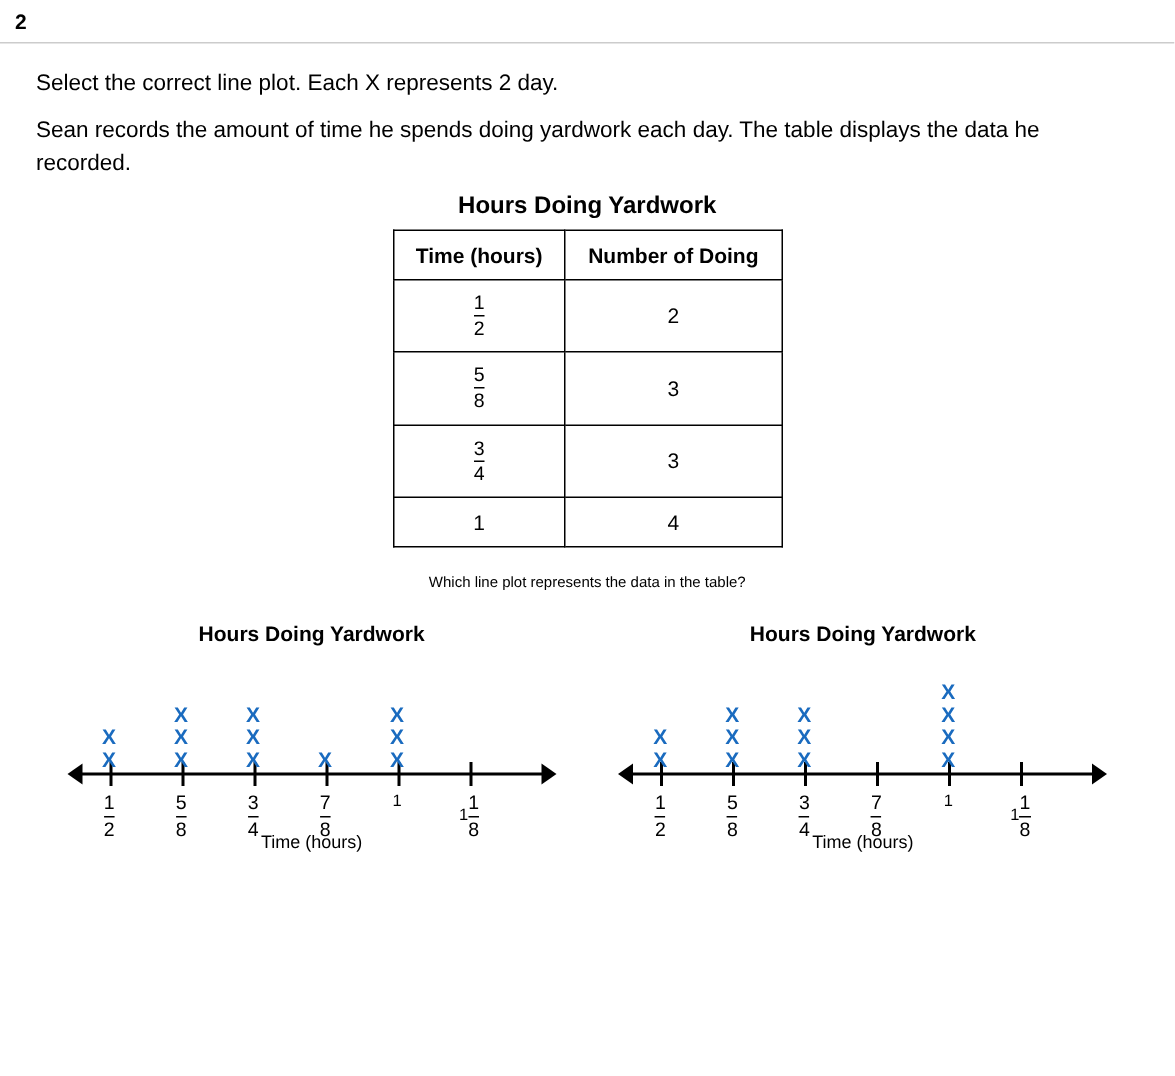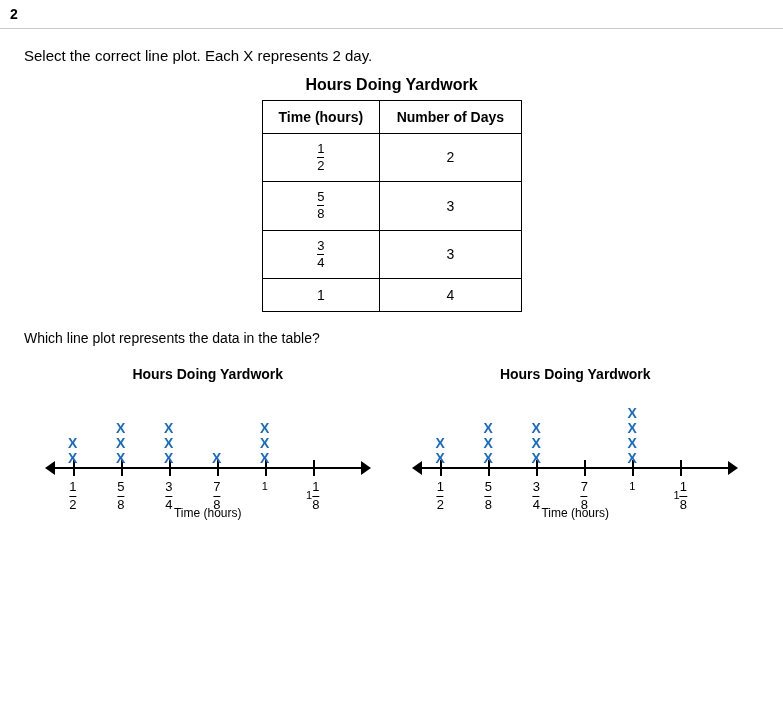--- a/index.html
+++ b/index.html
@@ -55,21 +55,22 @@
       flex-direction: column;
       align-items: center;
       font-size: 13px;
       line-height: 1.1;
       vertical-align: middle;
     }
     .fraction .num { border-bottom: 1px solid #000; padding-bottom: 1px; }
     .fraction .den { padding-top: 1px; }
     .which-question {
       margin-bottom: 20px;
-      font-size: 14px;
+      font-size: 10px;
+      text-align: center;
     }
     .line-plots-row {
       display: flex;
       justify-content: space-around;
       align-items: flex-start;
       margin-top: 10px;
     }
     .line-plot-container {
       display: flex;
       flex-direction: column;
@@ -141,28 +142,29 @@
       text-align: center;
     }
   </style>
 </head>
 <body>
 
 <div class="question-number">2</div>
 
 <div class="content">
   <p class="instruction">Select the correct line plot. Each X represents 2 day.</p>
+  <p class="instruction">Sean records the amount of time he spends doing yardwork each day. The table displays the data he recorded.</p>
 
   <div class="table-title">Hours Doing Yardwork</div>
   <div class="table-wrapper">
     <table>
       <thead>
         <tr>
           <th>Time (hours)</th>
-          <th>Number of Days</th>
+          <th>Number of Doing</th>
         </tr>
       </thead>
       <tbody>
         <tr>
           <td>
             <span class="fraction">
               <span class="num">1</span>
                 <span class="den">2</span>
             </span>
           </td>

